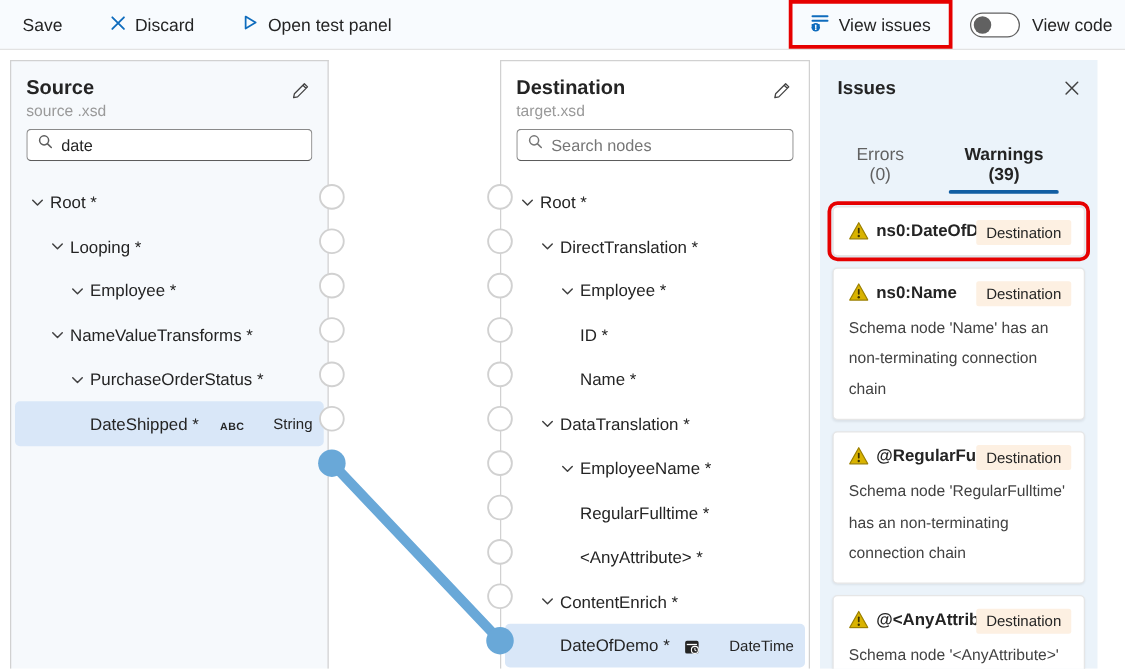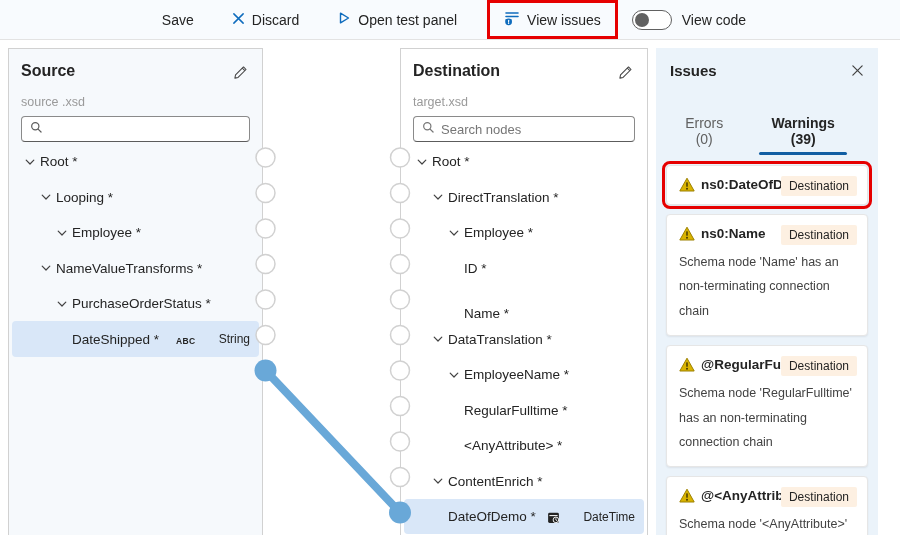--- a/index.html
+++ b/index.html
@@ -6,36 +6,36 @@
     --accent:#0f6cbd; --accent-dark:#115ea3; --connection:#69a8d8;
     --selected-row:#d9e7f8; --highlight-red:#e60000; --issues-bg:#ebf3fa;
     --badge-bg:#fdf0e2; --warning-fill:#d9b300; --warning-stroke:#9c8000;
     --text:#242424; --text-sub:#616161; --text-muted:#9a9a9a; --border:#d1d1d1;
   }
   *{margin:0;padding:0;box-sizing:border-box}
   html,body{width:900px;height:535px;overflow:hidden}
   body{font-family:"Liberation Sans",sans-serif;background:#fff;color:var(--text);position:relative}
 
   
-  .toolbar{height:40px;background:#f8fbfe;border-bottom:1px solid #e3e3e3;display:flex;align-items:center;justify-content:center;padding:0 10px;position:relative;z-index:2}
+  .toolbar{height:40px;background:#f8fbfe;border-bottom:1px solid #e3e3e3;display:flex;align-items:center;justify-content:space-between;padding:0 10px;position:relative;z-index:2}
   .tb-left,.tb-right{display:flex;align-items:center}
   .tb-btn{display:flex;align-items:center;gap:7px;background:none;border:none;font-family:inherit;font-size:14px;color:var(--text);padding:6px 8px;cursor:pointer}
   .tb-left .tb-btn{margin-right:22px}
   .red-box{border:3px solid var(--highlight-red);padding:1px 6px;display:inline-flex;align-items:center;margin-right:14px}
   .toggle{width:40px;height:20px;border:1px solid #616161;border-radius:10px;background:#fff;position:relative;margin-right:10px;cursor:pointer}
   .toggle .knob{position:absolute;left:2px;top:2px;width:14px;height:14px;border-radius:50%;background:#616161}
   .tb-label{font-size:14px;color:var(--text)}
 
   
   .panel{position:absolute;top:48px;bottom:0;background:#fff;border:1px solid var(--border);border-bottom:none}
   #source-panel{left:8px;width:255px;background:#f6f9fc}
   #dest-panel{left:400px;width:248px}
   .panel-head{height:92px;padding:13px 12px 0;position:relative}
   .panel-title{font-size:16px;font-weight:700;color:var(--text)}
-  .panel-sub{font-size:12.5px;color:var(--text-muted);margin-top:15px}
+  .panel-sub{font-size:12.5px;color:var(--text-muted);margin-top:2px}
   .edit-btn{position:absolute;right:12px;top:14px;background:none;border:none;cursor:pointer;padding:2px}
   .searchbox{margin-top:7px;height:26px;background:#fff;border:1px solid #8a8a8a;border-bottom-color:#5c5c5c;border-radius:4px;display:flex;align-items:center;padding:0 8px;gap:6px}
   .searchbox input{border:none;outline:none;background:transparent;font-family:inherit;font-size:13px;color:var(--text);width:100%}
   .searchbox input::placeholder{color:#767676}
 
   .tree{margin-top:2.75px}
   .tree-row{height:35.5px;display:flex;align-items:center;font-size:13.5px;color:var(--text);cursor:pointer;margin:0 3px;border-radius:4px}
   .tree-row .chev{display:inline-flex;margin-right:4px;flex:0 0 auto}
   .tree-row.selected{background:var(--selected-row)}
   .tree-spacer{flex:1}
@@ -106,20 +106,21 @@
     <div class="panel-title">Source</div>
     <button class="edit-btn"><span><svg width="15" height="15" viewBox="0 0 16 16">
             <path d="M11.2 2.1l2.7 2.7-8.5 8.5-3.4.7.7-3.4zM10 3.4l2.6 2.6" fill="none" stroke="#424242" stroke-width="1.1" stroke-linejoin="round"></path>
           </svg></span></button>
     <div class="panel-sub">source .xsd</div>
     <div class="searchbox">
       <span><svg width="13" height="13" viewBox="0 0 14 14">
             <circle cx="5.7" cy="5.7" r="3.9" fill="none" stroke="#5c5c5c" stroke-width="1.3"></circle>
             <path d="M8.7 8.7l3.2 3.2" stroke="#5c5c5c" stroke-width="1.3" stroke-linecap="round"></path>
           </svg></span>
+      <input type="text" value="date" style="">
     </div>
   </div>
   <div class="tree" id="source-tree">
       <div class="tree-row" style="padding-left: 12px;">
         <span class="chev">
           <svg width="12" height="12" viewBox="0 0 12 12">
             <path d="M2.2 4.2L6 8l3.8-3.8" fill="none" stroke="#424242" stroke-width="1.2" stroke-linecap="round" stroke-linejoin="round"></path>
           </svg>
         </span>
         <span>Root *</span>
@@ -203,21 +204,21 @@
         <span class="chev">
           <svg width="12" height="12" viewBox="0 0 12 12">
             <path d="M2.2 4.2L6 8l3.8-3.8" fill="none" stroke="#424242" stroke-width="1.2" stroke-linecap="round" stroke-linejoin="round"></path>
           </svg>
         </span>
         <span>Employee *</span>
       </div>
       <div class="tree-row" style="padding-left: 60px;">
         <span>ID *</span>
       </div>
-      <div class="tree-row" style="padding-left: 60px; align-items: flex-end;">
+      <div class="tree-row" style="padding-left: 60px;">
         <span>Name *</span>
       </div>
       <div class="tree-row" style="padding-left: 28px;">
         <span class="chev">
           <svg width="12" height="12" viewBox="0 0 12 12">
             <path d="M2.2 4.2L6 8l3.8-3.8" fill="none" stroke="#424242" stroke-width="1.2" stroke-linecap="round" stroke-linejoin="round"></path>
           </svg>
         </span>
         <span>DataTranslation *</span>
       </div>

